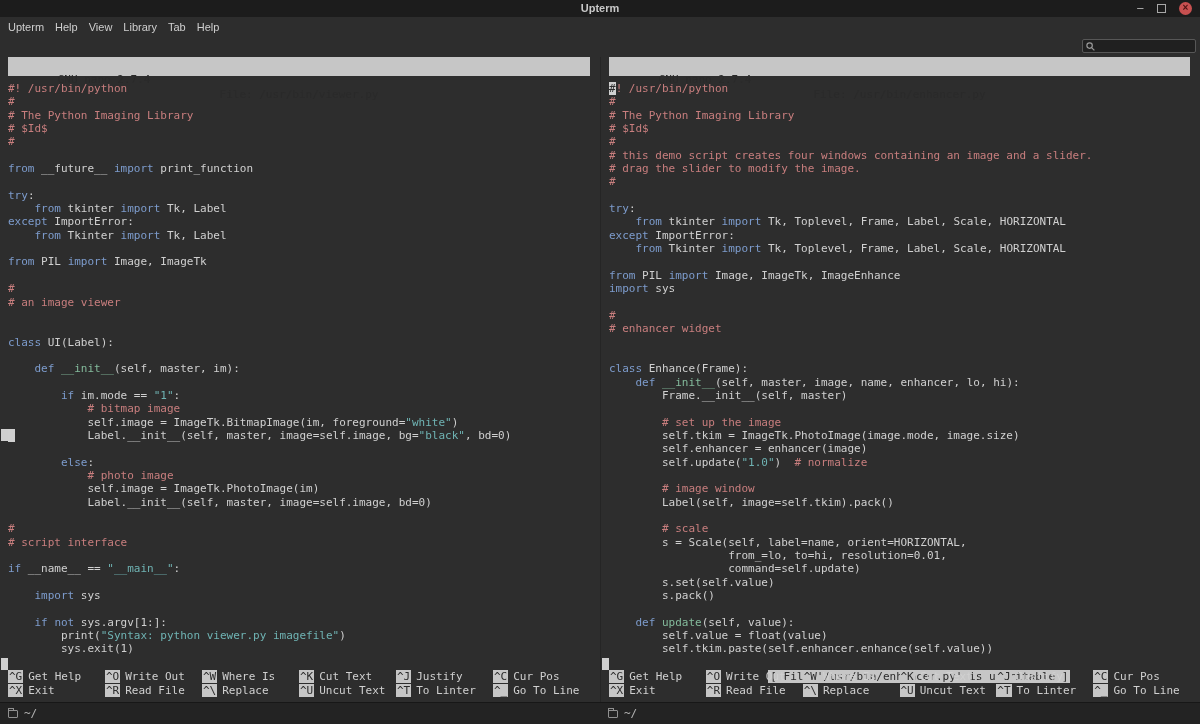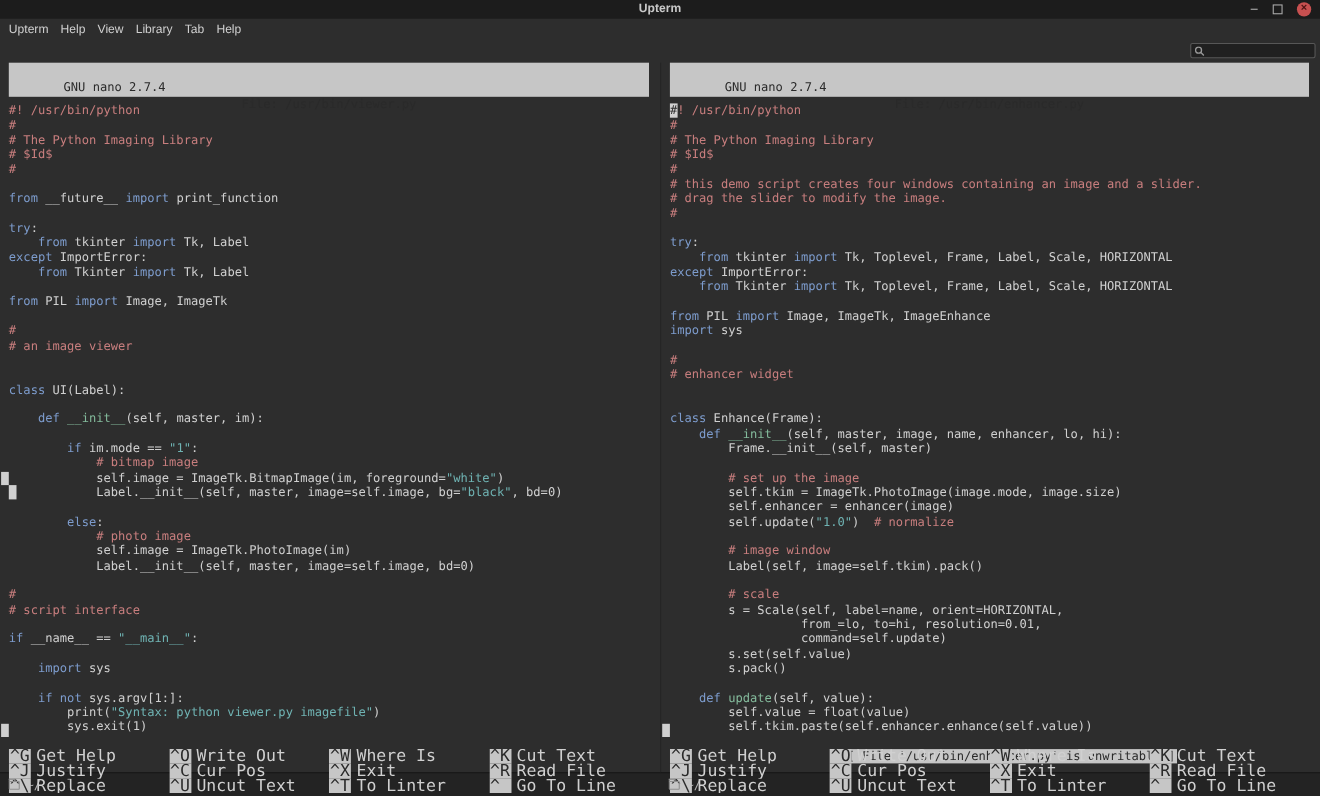--- a/index.html
+++ b/index.html
@@ -23,36 +23,36 @@
   .menubar{height:18px;display:flex;align-items:center;gap:11px;padding:2px 8px 0;font-family:"Liberation Sans",sans-serif;font-size:11px;color:#cfcfcf}
   .menu-item{cursor:default}
   .searchrow{height:22px;display:flex;justify-content:flex-end;align-items:center;padding-right:4px}
   .searchbox{width:114px;height:14px;background:#202020;border:1px solid #575757;border-radius:2px;display:flex;align-items:center;padding:0 3px;gap:3px}
   .search-input{flex:1;background:transparent;border:none;outline:none;color:#ccc;font:10px "DejaVu Sans Mono",monospace;min-width:0}
 
   
   .workspace{display:flex;height:645px}
   .pane{width:600px;position:relative;padding-left:8px;display:flex;flex-direction:column}
   .pane+.pane{border-left:1px solid #252525}
-  .nano-header{height:31px;background:var(--inverse);color:#2a2a2a;font-size:11px;line-height:15px;position:relative;margin-right:10px;white-space:pre}
+  .nano-header{height:19px;background:var(--inverse);color:#2a2a2a;font-size:11px;line-height:15px;position:relative;margin-right:10px;white-space:pre}
   .nano-app{margin-left:10px}
   .nano-file{position:absolute;left:0;right:0;text-align:center}
   .code{margin-top:6px;margin-right:10px;font-size:11px;line-height:13.35px;white-space:pre;color:var(--text)}
   .line{height:13.35px}
   .tk-t{color:var(--text)}
   .tk-c{color:var(--comment)}
   .tk-k{color:var(--keyword)}
   .tk-s{color:var(--string)}
   .tk-d{color:var(--defname)}
   .tk-x{background:var(--text);color:#2d2d2d}
   .spacer{flex:1}
   .status-row{height:13px;line-height:13px;font-size:11px;text-align:center;margin-right:10px;white-space:pre}
   .status-msg{background:var(--inverse);color:#2a2a2a;padding:0 2px}
   .status-msg:empty{display:none}
-  .shortcuts{display:grid;grid-template-columns:repeat(4,1fr);margin:0 10px 5px 0;font-size:15px;line-height:13.5px}
+  .shortcuts{display:grid;grid-template-columns:repeat(6,1fr);margin:0 10px 5px 0;font-size:11px;line-height:13.5px}
   .sc-cell{white-space:nowrap;overflow:hidden}
   .sc-key{background:var(--inverse);color:#2a2a2a;padding:0 1px}
   .sc-label{margin-left:5px;color:var(--text)}
   .tick{position:absolute;left:1px;width:7px;height:12px;background:#cfcfcf}
   .tick-mid{top:372px}
   .tick-bottom{top:601px}
 
   
   .bottombar{height:22px;background:#232323;border-top:1px solid #171717;display:flex}
   .bb-half{width:600px;display:flex;align-items:center;gap:6px;padding-left:8px;color:#b5b5b5;font-size:11px}

